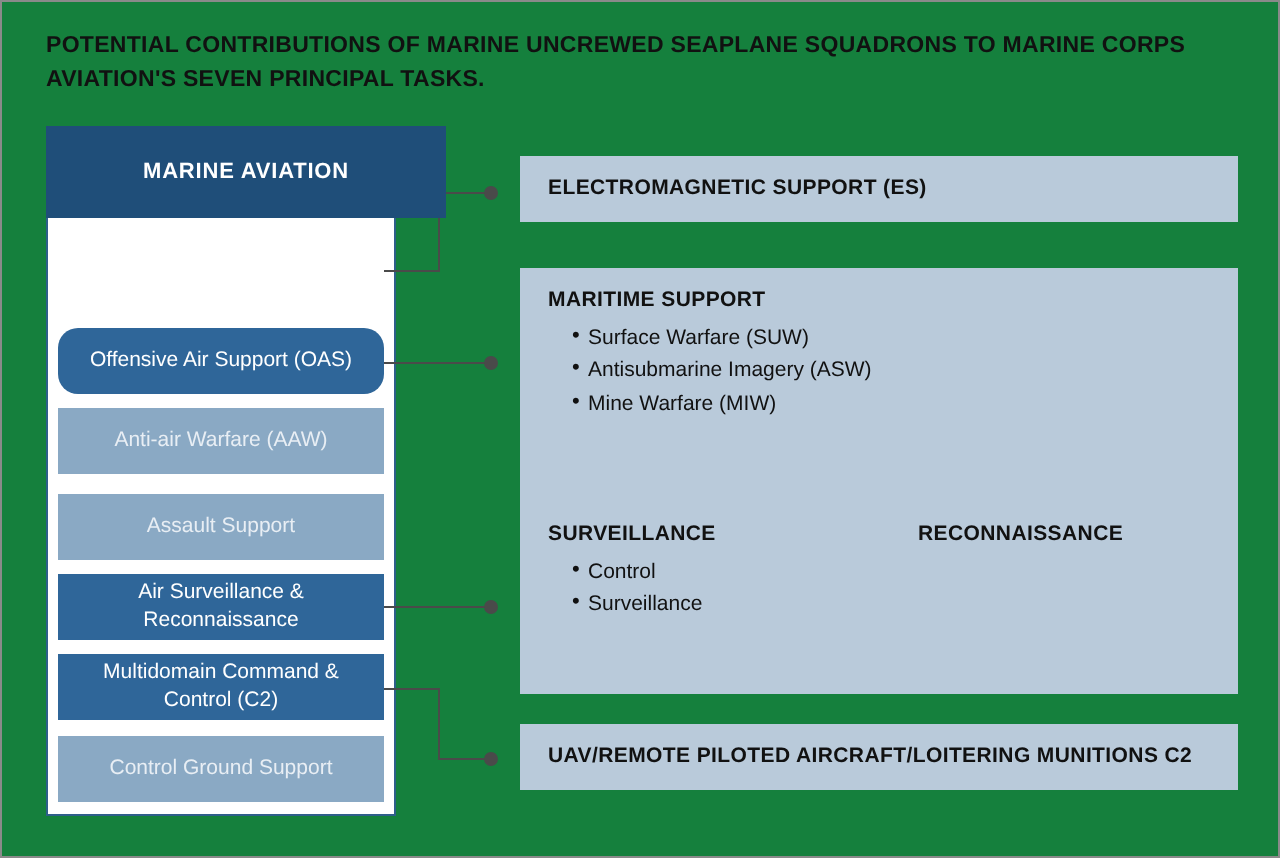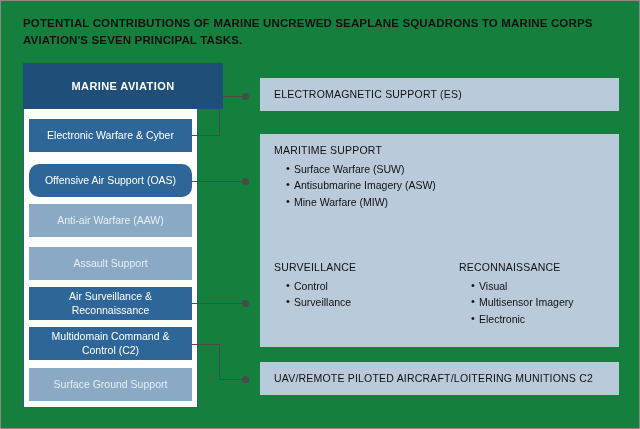--- a/index.html
+++ b/index.html
@@ -85,21 +85,21 @@
 
   
   .rbox {
     position: absolute;
     background: #b9cada;
     box-sizing: border-box;
     color: #111111;
   }
   .rbox .hdr {
     font-size: 10.5px;
-    font-weight: normal;
+    font-weight: bold;
     letter-spacing: 0.2px;
     text-transform: uppercase;
   }
   .rbox ul {
     margin: 5px 0 0 0;
     padding: 0 0 0 12px;
     list-style: none;
   }
   .rbox li {
     font-size: 10.5px;
@@ -142,27 +142,26 @@
 <body>
 
 <div id="page">
 
   <div class="title">POTENTIAL CONTRIBUTIONS OF MARINE UNCREWED SEAPLANE SQUADRONS TO MARINE CORPS AVIATION'S SEVEN PRINCIPAL TASKS.</div>
 
   <div class="left-panel"></div>
 
   <div class="ma-header">MARINE AVIATION</div>
 
-  <div class="task dark" style="top:118px;">Electronic Warfare &amp; Cyber</div>
   <div class="task dark" style="top:163px;border-radius:10px;">Offensive Air Support (OAS)</div>
   <div class="task light" style="top:203px;">Anti-air Warfare (AAW)</div>
   <div class="task light" style="top:246px;">Assault Support</div>
   <div class="task dark" style="top:286px;">Air Surveillance &amp; Reconnaissance</div>
   <div class="task dark" style="top:326px;">Multidomain Command &amp; Control (C2)</div>
-  <div class="task light" style="top:367px;">Surface Ground Support</div>
+  <div class="task light" style="top:367px;">Control Ground Support</div>
 
   <div class="line hline" style="left:191px; top:134px; width:27px;"></div>
   <div class="line vline" style="left:218px; top:95px; height:40px;"></div>
   <div class="line hline" style="left:218px; top:95px; width:24px;"></div>
   <div class="dot" style="left:241px; top:92px;"></div>
 
   <div class="line hline" style="left:191px; top:180px; width:27px;"></div>
   <div class="line vline" style="left:218px; top:180px; height:0px;"></div>
   <div class="line hline" style="left:218px; top:180px; width:24px;"></div>
   <div class="dot" style="left:241px; top:177px;"></div>
@@ -197,25 +196,20 @@
     <div class="inner two-col">
       <div class="col-a">
         <div class="hdr">SURVEILLANCE</div>
         <ul>
           <li>Control</li>
           <li>Surveillance</li>
         </ul>
       </div>
       <div>
         <div class="hdr">RECONNAISSANCE</div>
-        <ul>
-          <li>Visual</li>
-          <li>Multisensor Imagery</li>
-          <li>Electronic</li>
-        </ul>
       </div>
     </div>
   </div>
 
   <div class="rbox" style="left:259px; top:361px; width:359px; height:33px;">
     <div class="inner" style="padding-top:10px;">
       <div class="hdr">UAV/REMOTE PILOTED AIRCRAFT/LOITERING MUNITIONS C2</div>
     </div>
   </div>
 

